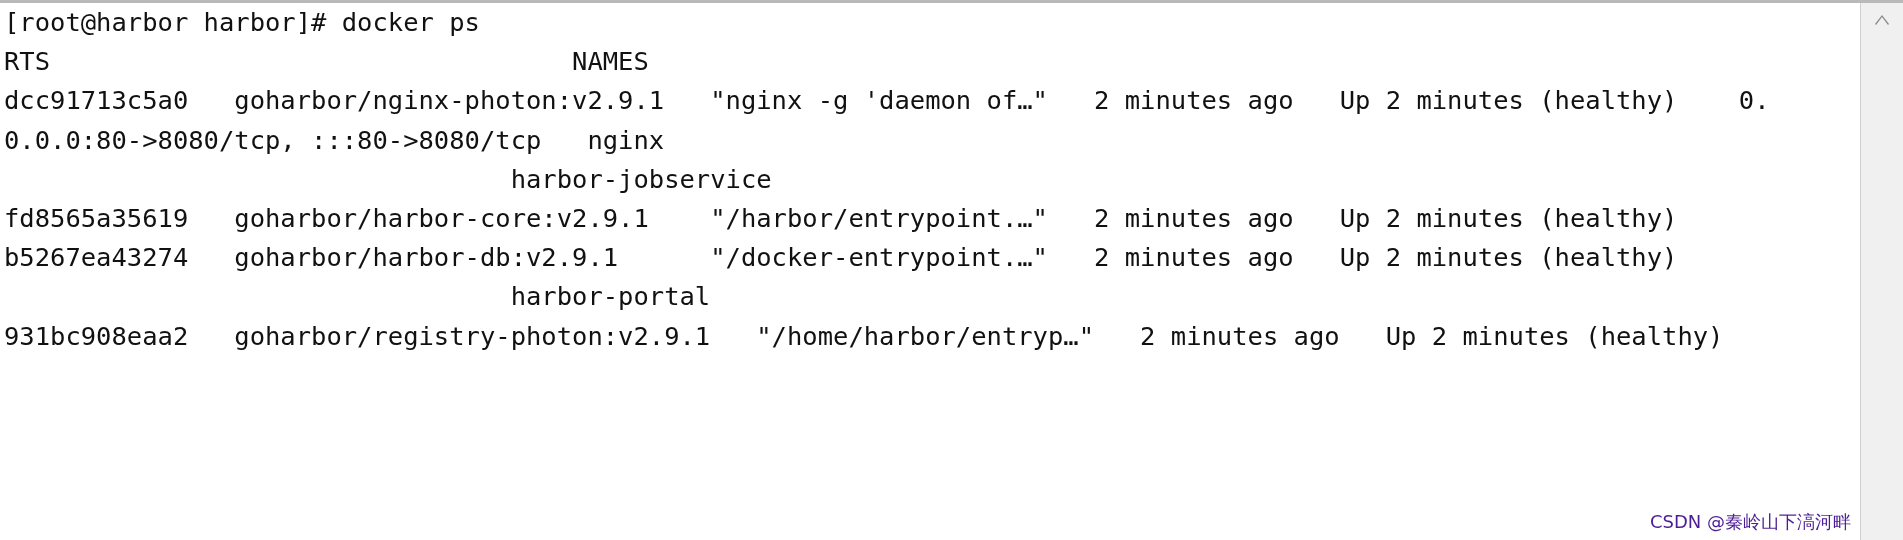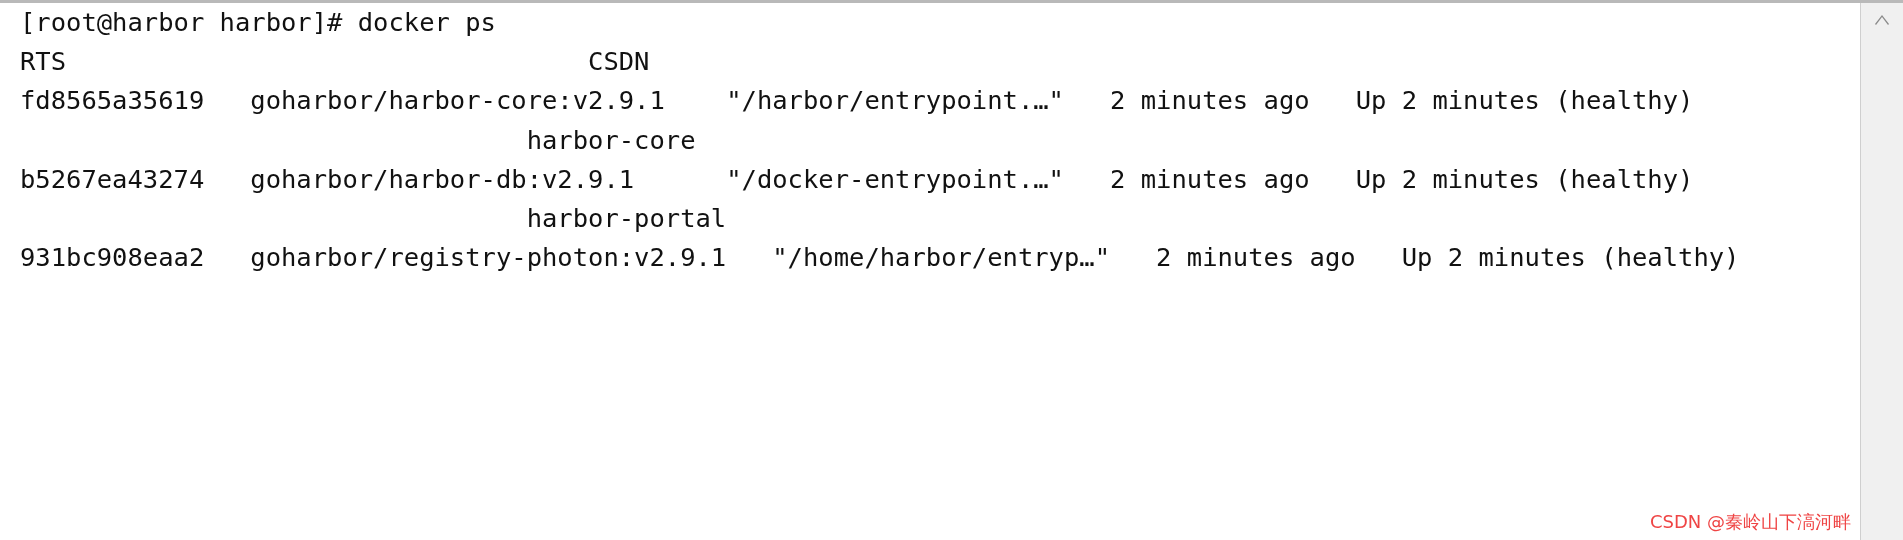--- a/index.html
+++ b/index.html
@@ -33,21 +33,21 @@
     height: 3px;
     background: #b9b9b9;
   }
 
   .console {
     position: absolute;
     left: 0;
     top: 3px;
     width: 1860px;
     height: 537px;
-    padding: 0 0 0 20px;
+    padding: 0 0 0 4px;
     box-sizing: border-box;
     overflow: hidden;
   }
 
   .line {
     display: block;
     white-space: pre;
     font-family: "DejaVu Sans Mono", "Liberation Mono", monospace;
     font-size: 25.5px;
     line-height: 39.2px;
@@ -89,37 +89,39 @@
     border-radius: 2px;
   }
 
   
   .watermark {
     position: absolute;
     right: 52px;
     bottom: 6px;
     font-family: "DejaVu Sans", "Liberation Sans", sans-serif;
     font-size: 18px;
-    color: #ef4444;
+    color: #4c1d95;
     white-space: nowrap;
     user-select: none;
   }
 </style>
 </head>
 <body>
 
 <div id="terminal">
 
   <div class="top-rule"></div>
 
   <div class="console" id="console">
       <span class="line">[root@harbor harbor]# docker ps</span>
-      <span class="line">RTS                                  CSDN</span>
+      <span class="line">RTS                                  NAMES</span>
+      <span class="line">dcc91713c5a0   goharbor/nginx-photon:v2.9.1   "nginx -g 'daemon of…"   2 minutes ago   Up 2 minutes (healthy)    0.</span>
+      <span class="line">0.0.0:80-&gt;8080/tcp, :::80-&gt;8080/tcp   nginx</span>
+      <span class="line">                                 harbor-jobservice</span>
       <span class="line">fd8565a35619   goharbor/harbor-core:v2.9.1    "/harbor/entrypoint.…"   2 minutes ago   Up 2 minutes (healthy)</span>
-      <span class="line">                                 harbor-core</span>
       <span class="line">b5267ea43274   goharbor/harbor-db:v2.9.1      "/docker-entrypoint.…"   2 minutes ago   Up 2 minutes (healthy)</span>
       <span class="line">                                 harbor-portal</span>
       <span class="line">931bc908eaa2   goharbor/registry-photon:v2.9.1   "/home/harbor/entryp…"   2 minutes ago   Up 2 minutes (healthy)</span>
     </div>
 
   <div class="scrollbar">
     <div class="scroll-arrow up">
       <svg width="16" height="12" viewBox="0 0 16 12" aria-hidden="true">
         <path d="M8 1 L15 10 L14 11 L8 3 L2 11 L1 10 Z" fill="#8a8a8a"></path>
       </svg>

